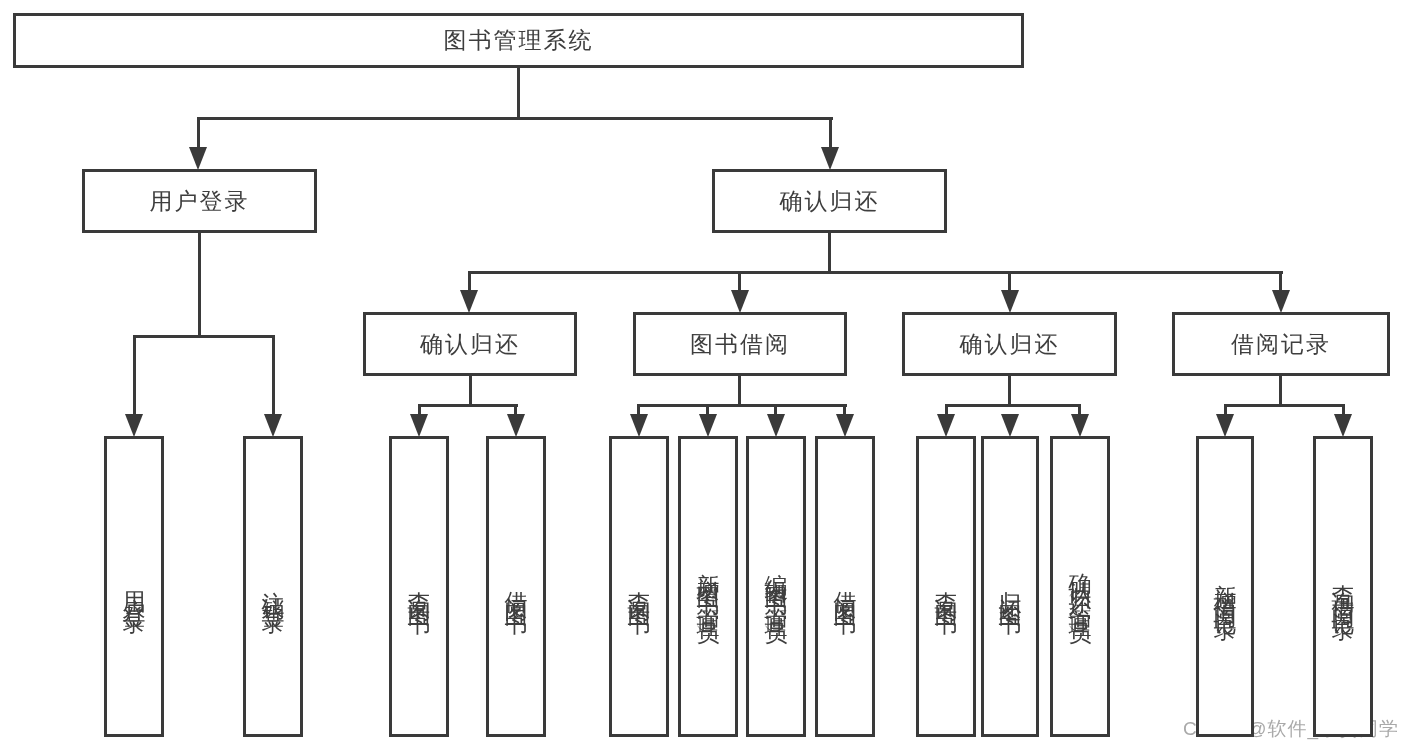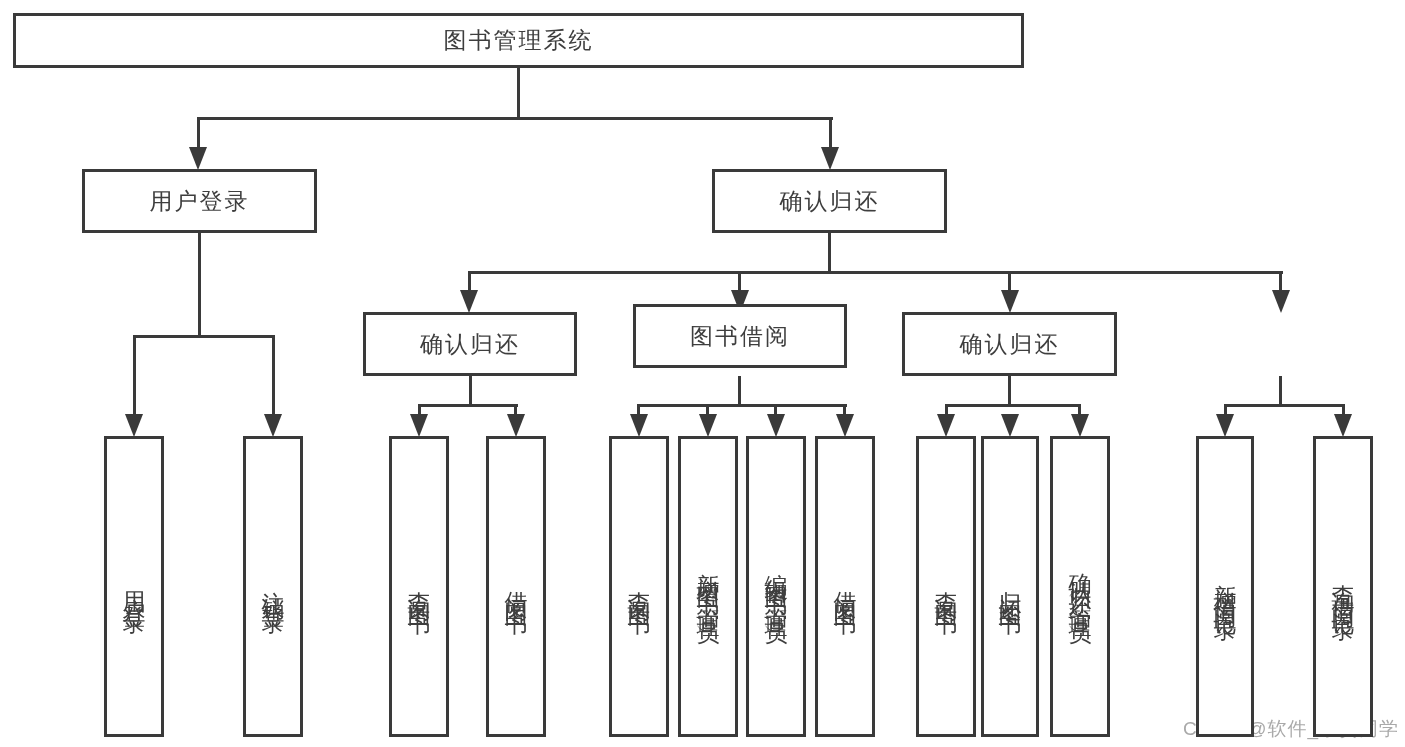--- a/index.html
+++ b/index.html
@@ -126,25 +126,28 @@
     </div>
     <div class="box vertical" style="left: 104px; top: 436px; width: 60px; height: 301px;">
       <span class="lbl">用户登录</span>
     </div>
     <div class="box vertical" style="left: 243px; top: 436px; width: 60px; height: 301px;">
       <span class="lbl">注销登录</span>
     </div>
     <div class="box horizontal" style="left: 363px; top: 312px; width: 214px; height: 64px;">
       <span class="lbl">确认归还</span>
     </div>
-    <div class="box horizontal" style="left: 633px; top: 304px; width: 214px; height: 64px;">
+    <div class="box horizontal" style="left: 633px; top: 312px; width: 214px; height: 64px;">
       <span class="lbl">图书借阅</span>
     </div>
     <div class="box horizontal" style="left: 902px; top: 312px; width: 215px; height: 64px;">
       <span class="lbl">确认归还</span>
+    </div>
+    <div class="box horizontal" style="left: 1172px; top: 312px; width: 218px; height: 64px;">
+      <span class="lbl">借阅记录</span>
     </div>
     <div class="box vertical" style="left: 389px; top: 436px; width: 60px; height: 301px;">
       <span class="lbl">查询图书</span>
     </div>
     <div class="box vertical" style="left: 486px; top: 436px; width: 60px; height: 301px;">
       <span class="lbl">借阅图书</span>
     </div>
     <div class="box vertical" style="left: 609px; top: 436px; width: 60px; height: 301px;">
       <span class="lbl">查询图书</span>
     </div>

